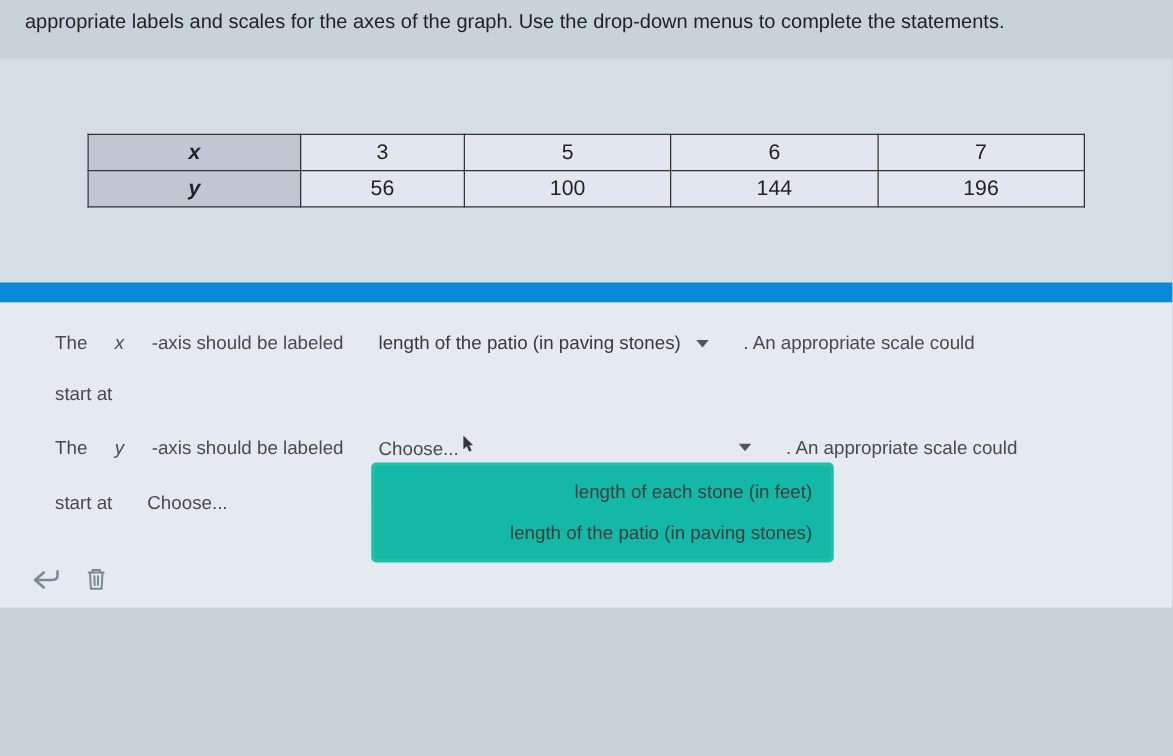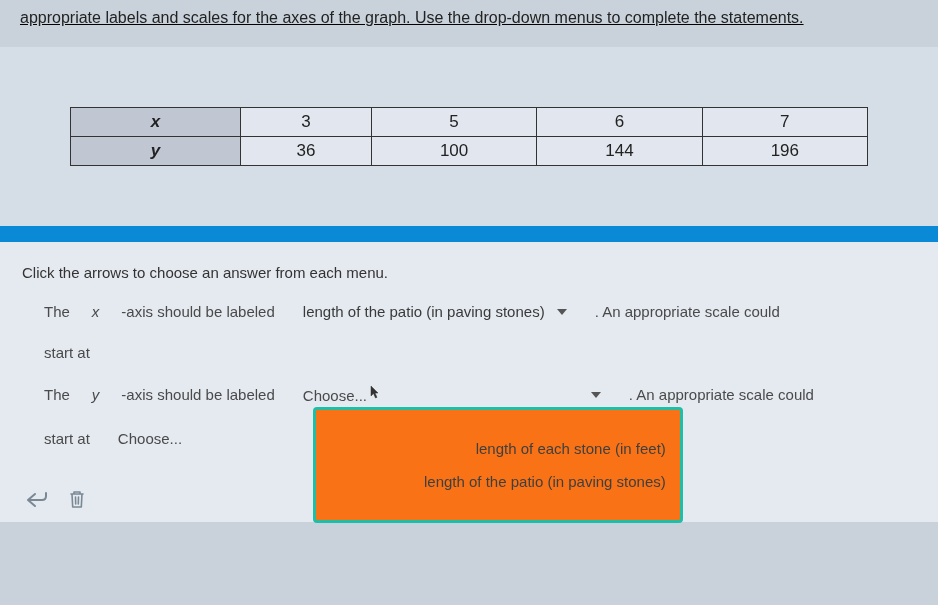--- a/index.html
+++ b/index.html
@@ -7,21 +7,20 @@
       font-family: Arial, Helvetica, sans-serif;
       background: #c9d2db;
       width: 938px;
       height: 605px;
       overflow: hidden;
       position: relative;
     }
     .top-section {
       background: #c9d2db;
       padding: 6px 20px 10px 20px;
-      text-decoration: underline;
     }
     .instruction-text {
       font-size: 16px;
       color: #222;
       line-height: 1.45;
     }
     .table-region {
       background: #d5dde6;
       padding: 60px 70px 60px 70px;
       margin-top: 8px;
@@ -99,27 +98,27 @@
       min-width: 310px;
       justify-content: space-between;
     }
     .cursor-icon {
       font-size: 13px;
       margin-left: -4px;
     }
     .dropdown-menu {
       position: absolute;
       top: 24px;
-      left: 16px;
-      background: #f97316;
+      left: 0;
+      background: #14b8a6;
       border: 3px solid #1fbfa7;
       border-radius: 4px;
       width: 370px;
       z-index: 10;
-      padding: 22px 0;
+      padding: 4px 0;
     }
     .dropdown-menu .menu-item {
       padding: 8px 14px;
       font-size: 15px;
       color: #3f3f3f;
       cursor: pointer;
     }
     .footer-icons {
       display: flex;
       gap: 20px;
@@ -154,33 +153,32 @@
     <tbody>
         <tr>
       <td class="header-cell">x</td>
       <td>3</td>
       <td>5</td>
       <td>6</td>
       <td>7</td>
     </tr>
     <tr>
       <td class="header-cell">y</td>
-      <td>36</td>
+      <td>56</td>
       <td>100</td>
       <td>144</td>
       <td>196</td>
     </tr>
   </tbody>
     </table>
 </div>
 
 <div class="blue-divider"></div>
 
 <div class="answer-section">
-  <p class="answer-prompt">Click the arrows to choose an answer from each menu.</p>
 
   <div class="answer-line indent">
     <span>The </span>
     <span class="ital">x</span>
     <span>-axis should be labeled</span>
     <span class="dropdown sel">
       <span>length of the patio (in paving stones)</span>
       <span class="caret-down"></span>
     </span>
     <span>. An appropriate scale could</span>

